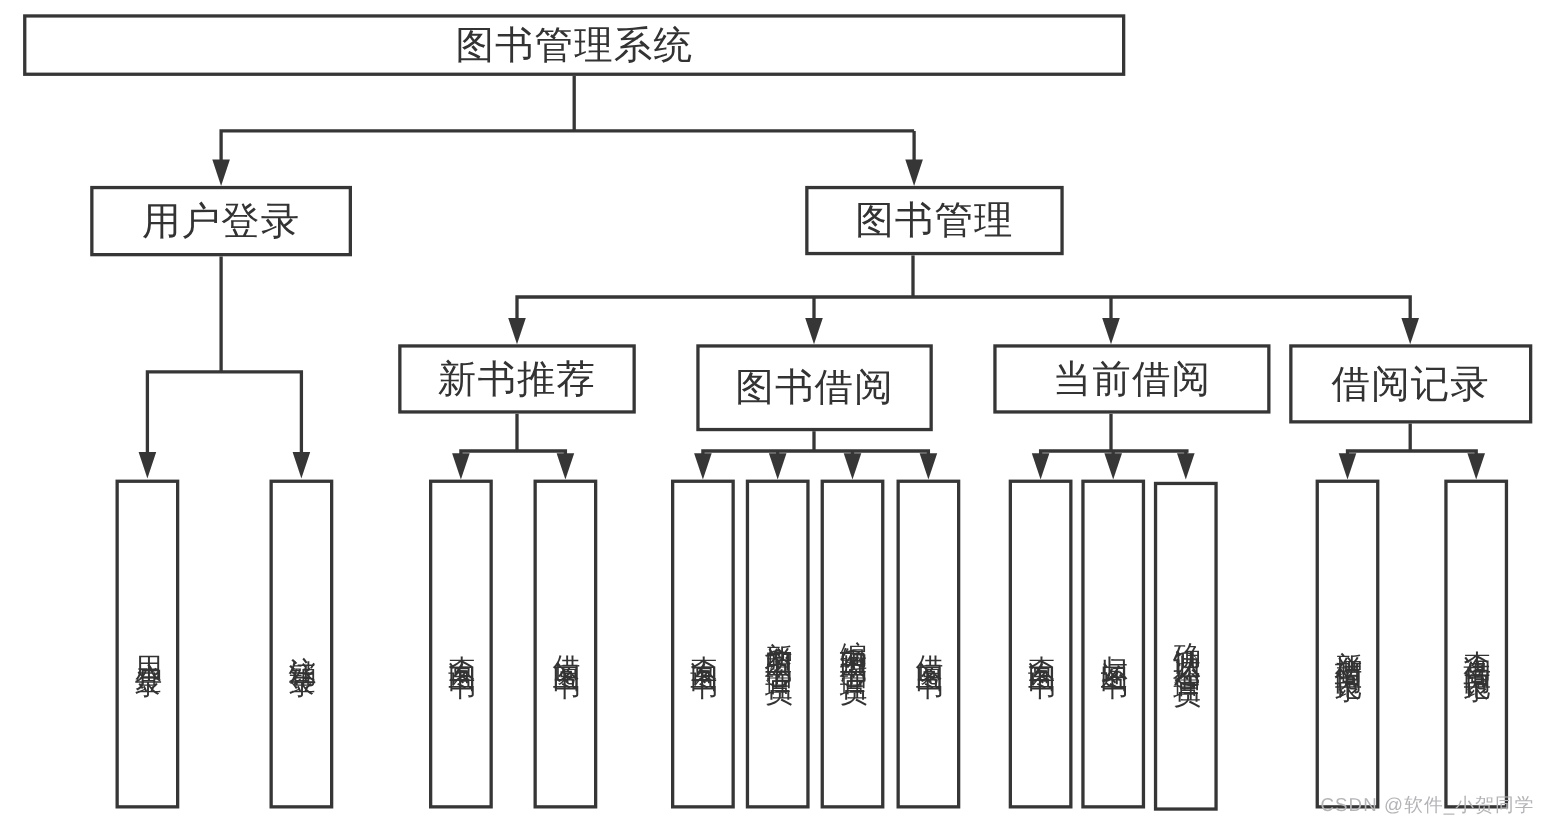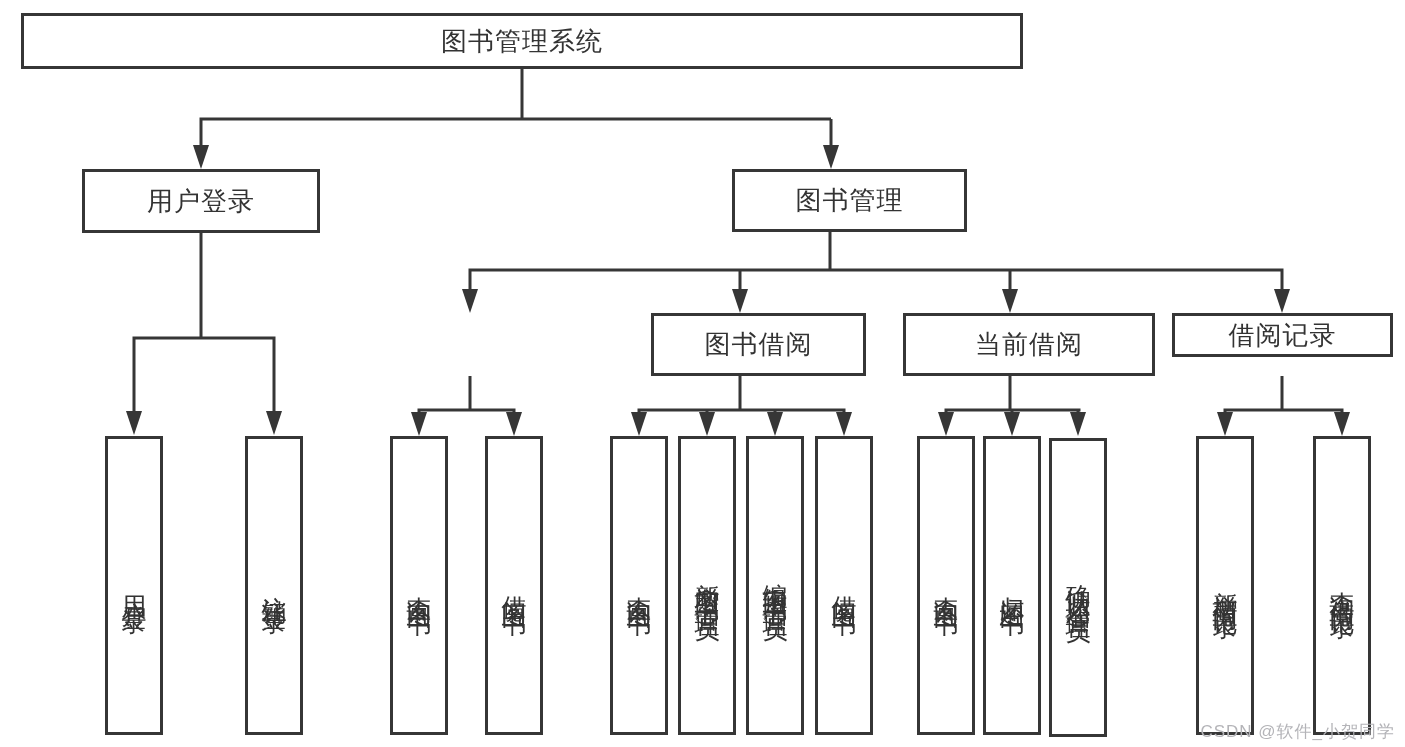--- a/index.html
+++ b/index.html
@@ -27,21 +27,21 @@
     box-sizing: border-box;
     border: 3px solid #363636;
     background: #ffffff;
     display: flex;
     align-items: center;
     justify-content: center;
     color: #333333;
     z-index: 2;
   }
   .hbox {
-    font-size: 26px;
+    font-size: 35px;
     letter-spacing: 1px;
     white-space: nowrap;
   }
   .leaf {
     writing-mode: vertical-rl;
     text-orientation: mixed;
     font-size: 25px;
     letter-spacing: 5px;
     line-height: 1;
   }
@@ -107,23 +107,24 @@
       <polygon points="1217,412 1233,412 1225,436"></polygon>
       <polygon points="1334,412 1350,412 1342,436"></polygon>
     </g>
   </svg>
 
   <div class="box hbox" style="left:21px; top:13px; width:1002px; height:56px;">图书管理系统</div>
 
   <div class="box hbox" style="left:82px; top:169px; width:238px; height:64px;">用户登录</div>
   <div class="box hbox" style="left:712px; top:169px; width:235px; height:63px;margin-left:20px;">图书管理</div>
 
-  <div class="box hbox" style="left:651px; top:313px; width:215px; height:63px;">图书借阅</div>
+  <div class="box hbox" style="left:362px; top:313px; width:216px; height:63px;">新书推荐</div>
+  <div class="box hbox" style="left:633px; top:313px; width:215px; height:79px;">图书借阅</div>
   <div class="box hbox" style="left:903px; top:313px; width:252px; height:63px;">当前借阅</div>
-  <div class="box hbox" style="left:1172px; top:313px; width:221px; height:44px;">借阅记录</div>
+  <div class="box hbox" style="left:1172px; top:313px; width:221px; height:72px;">借阅记录</div>
 
   <div class="box leaf" style="left:105px; top:436px; width:58px; height:299px;">用户登录</div>
   <div class="box leaf" style="left:245px; top:436px; width:58px; height:299px;">注销登录</div>
 
   <div class="box leaf" style="left:390px; top:436px; width:58px; height:299px;">查询图书</div>
   <div class="box leaf" style="left:485px; top:436px; width:58px; height:299px;">借阅图书</div>
 
   <div class="box leaf" style="left:610px; top:436px; width:58px; height:299px;">查询图书</div>
   <div class="box leaf" style="left:678px; top:436px; width:58px; height:299px;">新增图书（管理员）</div>
   <div class="box leaf" style="left:746px; top:436px; width:58px; height:299px;">编辑图书（管理员）</div>

